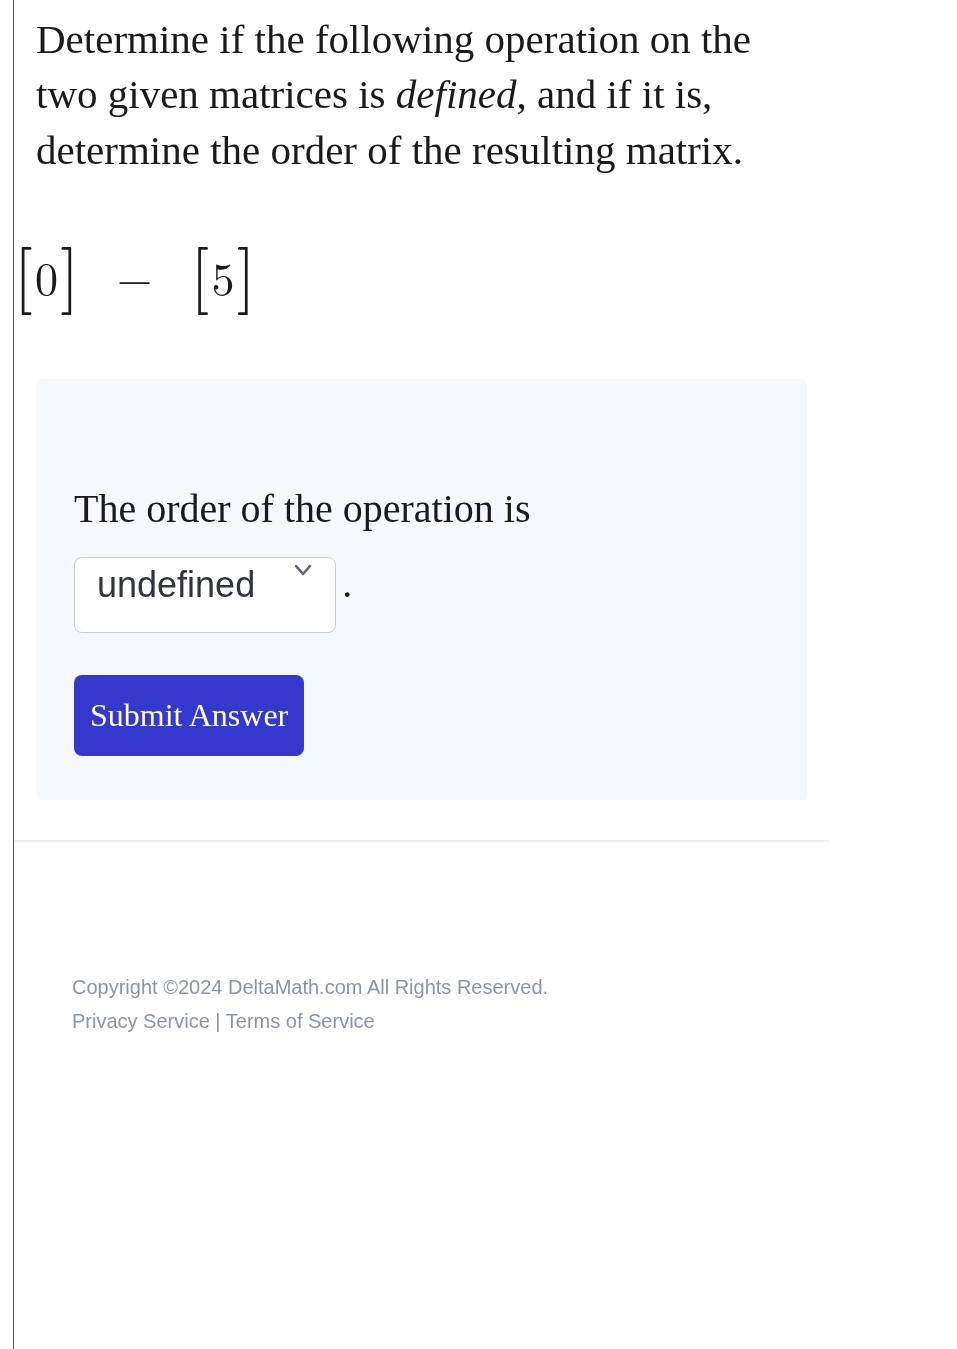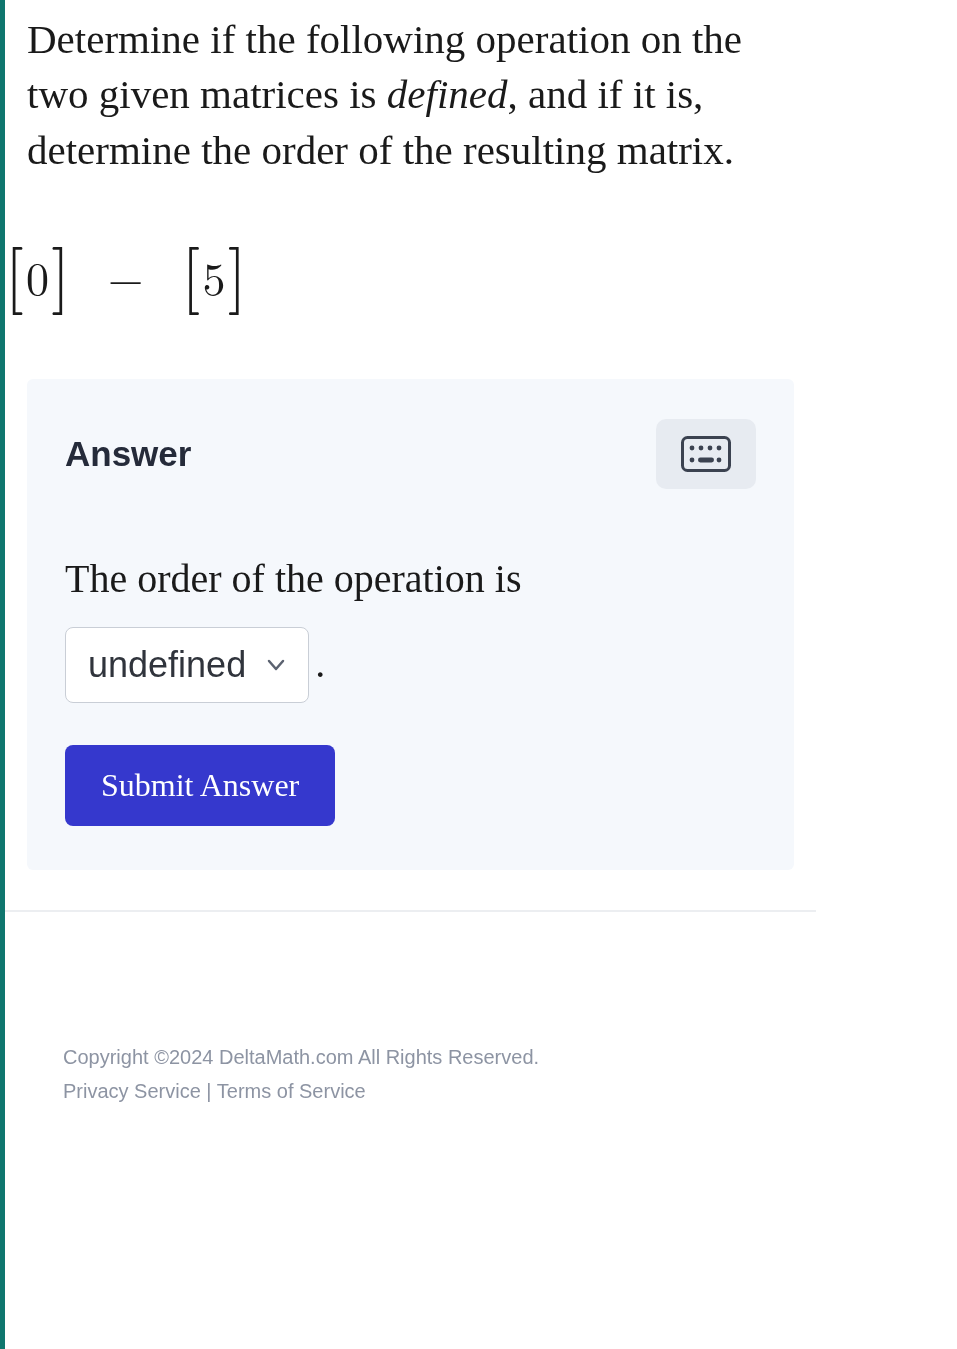--- a/index.html
+++ b/index.html
@@ -8,21 +8,22 @@
     padding: 0;
     width: 957px;
     font-family: Georgia, 'Times New Roman', serif;
     color: #1a1a1a;
     background: #ffffff;
   }
   .page {
     width: 816px;
     min-height: 1349px;
     position: relative;
-    border-left: 5px solid #0f766e;
+    border-left: 1px solid #0f766e;
+    margin-left: 13px;
   }
   .question {
     padding: 12px 22px 0 22px;
     font-size: 41px;
     line-height: 1.35;
     font-family: Georgia, serif;
   }
   .question em {
     font-style: italic;
   }
@@ -84,28 +85,28 @@
   }
   .kbd-btn svg { display: block; }
   .answer-body {
     margin-top: 60px;
     font-size: 40px;
     font-family: Georgia, serif;
     line-height: 1.5;
   }
   .select-wrap {
     display: inline-flex;
-    align-items: center;
+    align-items: flex-start;
     border: 1px solid #c9ced6;
     border-radius: 8px;
     background: #ffffff;
     height: 76px;
     padding: 0 20px 0 22px;
     margin-top: 18px;
-    gap: 18px;
+    gap: 36px;
     cursor: pointer;
   }
   .select-label {
     font-family: 'Helvetica Neue', Arial, sans-serif;
     font-size: 36px;
     color: #30343c;
   }
   .chev {
     display: inline-flex;
   }
@@ -114,21 +115,21 @@
     margin-left: 6px;
   }
   .submit-btn {
     margin-top: 42px;
     background: #3538cd;
     color: #ffffff;
     font-family: Georgia, serif;
     font-size: 32px;
     border: none;
     border-radius: 8px;
-    padding: 22px 36px;
+    padding: 22px 16px;
     cursor: pointer;
   }
   .main-divider {
     margin-top: 40px;
     border: none;
     border-top: 2px solid #eceef1;
   }
   .footer {
     padding: 120px 22px 0 58px;
     font-family: 'Helvetica Neue', Arial, sans-serif;
@@ -150,37 +151,20 @@
     <span>Determine if the following operation on the two given matrices is </span><em>defined</em><span>, and if it is, determine the order of the resulting matrix.</span>
   </div>
 
   <div class="math">
     <span class="bracket">[</span><span class="mval">0</span><span class="bracket">]</span>
     <span class="minus">−</span>
     <span class="bracket">[</span><span class="mval">5</span><span class="bracket">]</span>
   </div>
 
   <div class="answer-card">
-    <div class="answer-head">
-      <div class="answer-title">Answer</div>
-      <div class="kbd-btn">
-        <span>
-          <svg width="50" height="36" viewBox="0 0 50 36">
-            <rect x="1.5" y="1.5" width="47" height="33" rx="5" ry="5" fill="none" stroke="#3b4250" stroke-width="3"></rect>
-            <circle cx="11" cy="12" r="2.4" fill="#3b4250"></circle>
-            <circle cx="20" cy="12" r="2.4" fill="#3b4250"></circle>
-            <circle cx="29" cy="12" r="2.4" fill="#3b4250"></circle>
-            <circle cx="38" cy="12" r="2.4" fill="#3b4250"></circle>
-            <circle cx="11" cy="24" r="2.4" fill="#3b4250"></circle>
-            <rect x="17" y="21.6" width="16" height="4.8" rx="2.4" fill="#3b4250"></rect>
-            <circle cx="38" cy="24" r="2.4" fill="#3b4250"></circle>
-          </svg>
-        </span>
-      </div>
-    </div>
 
     <div class="answer-body">
       <div>The order of the operation is</div>
       <div>
         <span class="select-wrap">
           <span class="select-label">undefined</span>
           <span class="chev">
             <svg width="24" height="24" viewBox="0 0 24 24">
               <path d="M5 8 L12 16 L19 8" fill="none" stroke="#5b6270" stroke-width="2.5" stroke-linecap="round" stroke-linejoin="round"></path>
             </svg>

